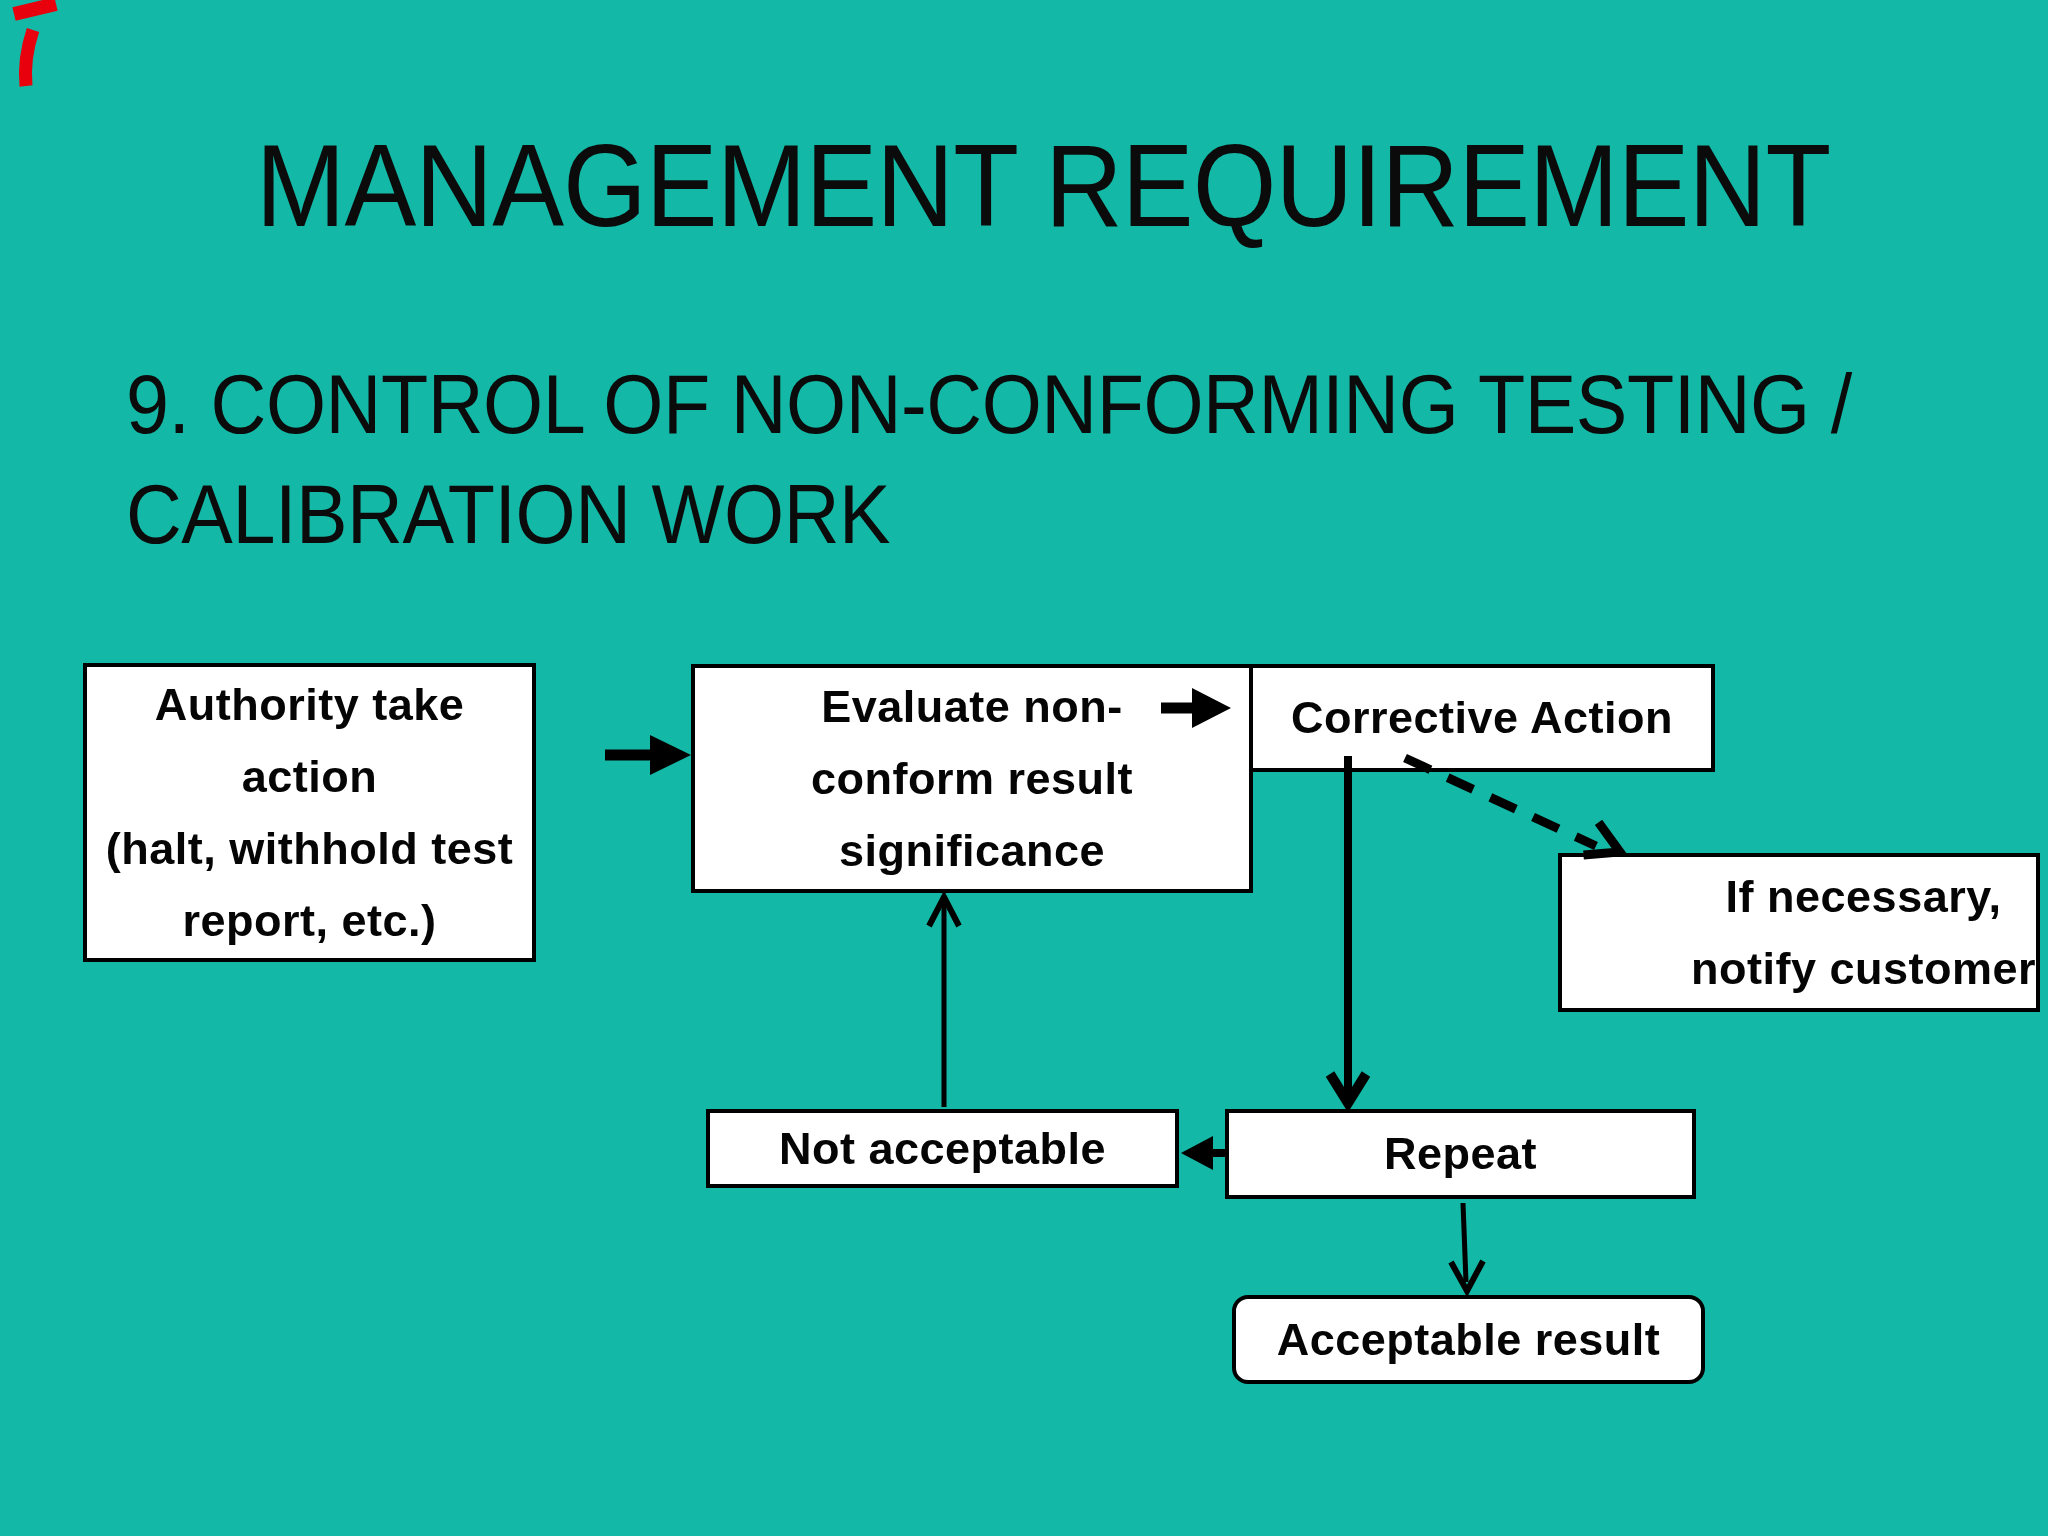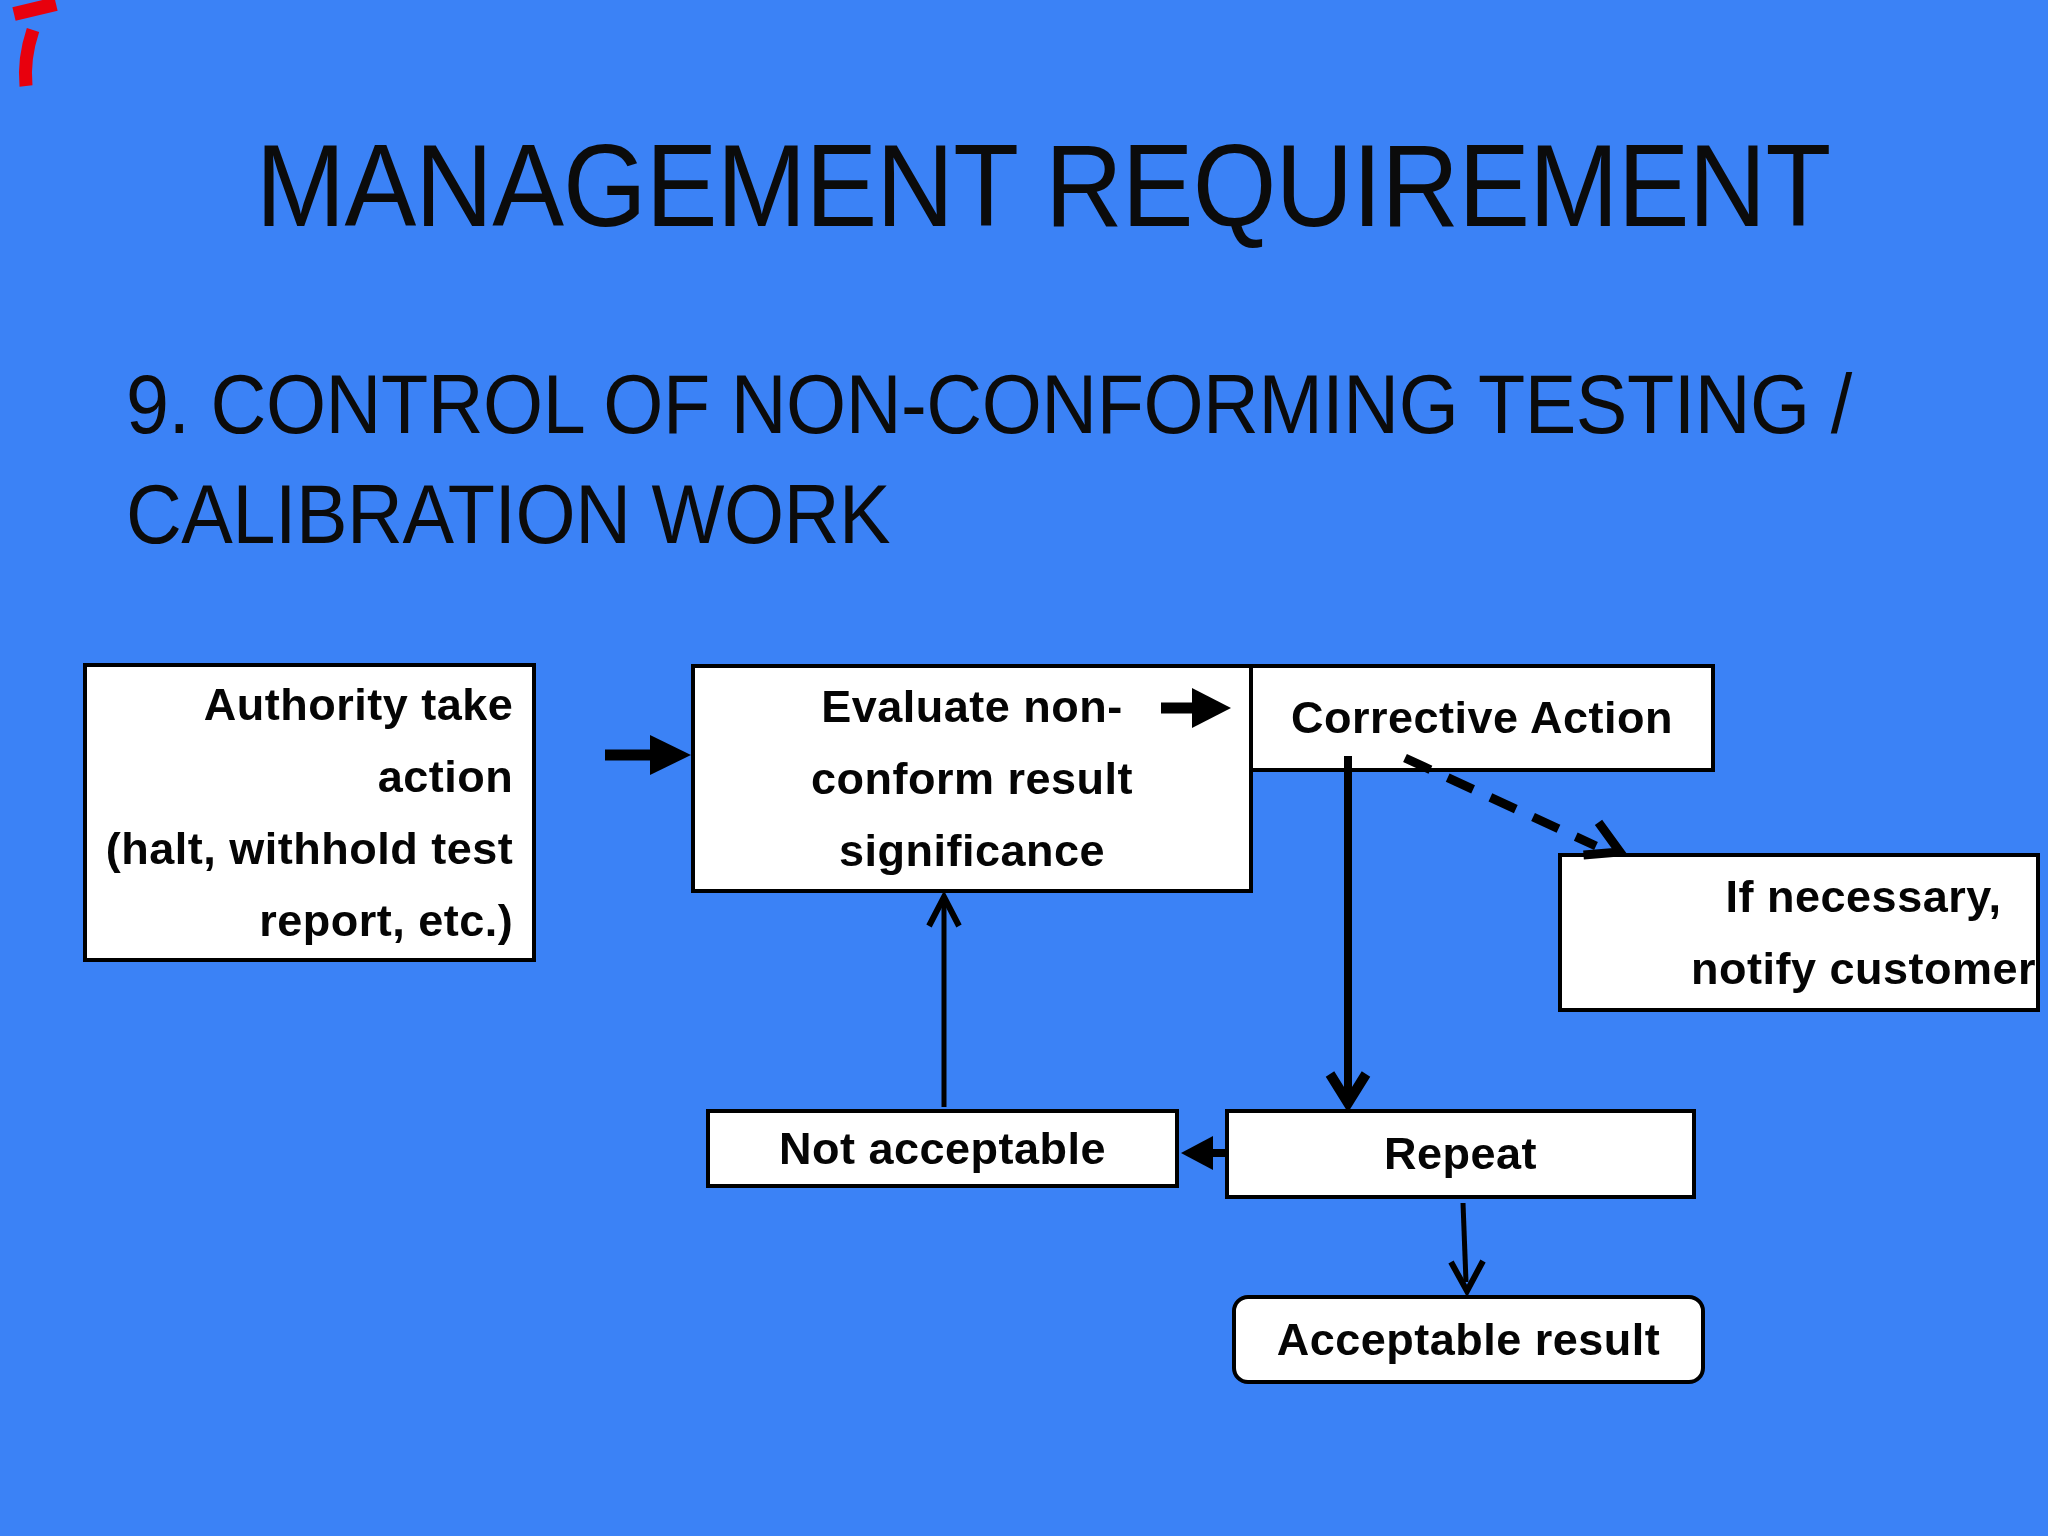--- a/index.html
+++ b/index.html
@@ -1,19 +1,19 @@
 <!DOCTYPE html>
 <html><head>
 <meta charset="utf-8">
 <style>
   html,body{margin:0;padding:0;background:#888;}
   .slide{
     position:relative;
     width:2048px;height:1536px;
-    background:#3b82f6;
+    background:#14b8a6;
     overflow:hidden;
     font-family:"Liberation Sans", sans-serif;
     color:#000;
   }
   .title{
     position:absolute;
     left:1043px; top:127px;
     font-size:117px;
     font-weight:400;
     line-height:1;
@@ -47,21 +47,21 @@
     align-items:center;
     justify-content:center;
     text-align:center;
     font-weight:700;
     font-size:45px;
     letter-spacing:0.5px;
     line-height:72px;
     white-space:pre-line;
     color:#050505;
   }
-  .b-authority { left:83px;   top:663px;  width:453px; height:299px;text-align:right; }
+  .b-authority { left:83px;   top:663px;  width:453px; height:299px; }
   .b-evaluate  { left:691px;  top:664px;  width:562px; height:229px; }
   .b-corrective{ left:1229px; top:664px;  width:466px; height:108px;  line-height:1.1;margin-left:20px; }
   .b-notify    { left:1558px; top:853px;  width:482px; height:159px;justify-content:flex-end; }
   .b-notacc    { left:706px;  top:1109px; width:473px; height:79px;  line-height:1.1; }
   .b-repeat    { left:1225px; top:1109px; width:471px; height:90px;  line-height:1.1; }
   .b-acceptable{ left:1232px; top:1295px; width:473px; height:89px;  line-height:1.1;border-radius:16px; }
 
   .arrows{
     position:absolute; left:0; top:0;
     pointer-events:none;

